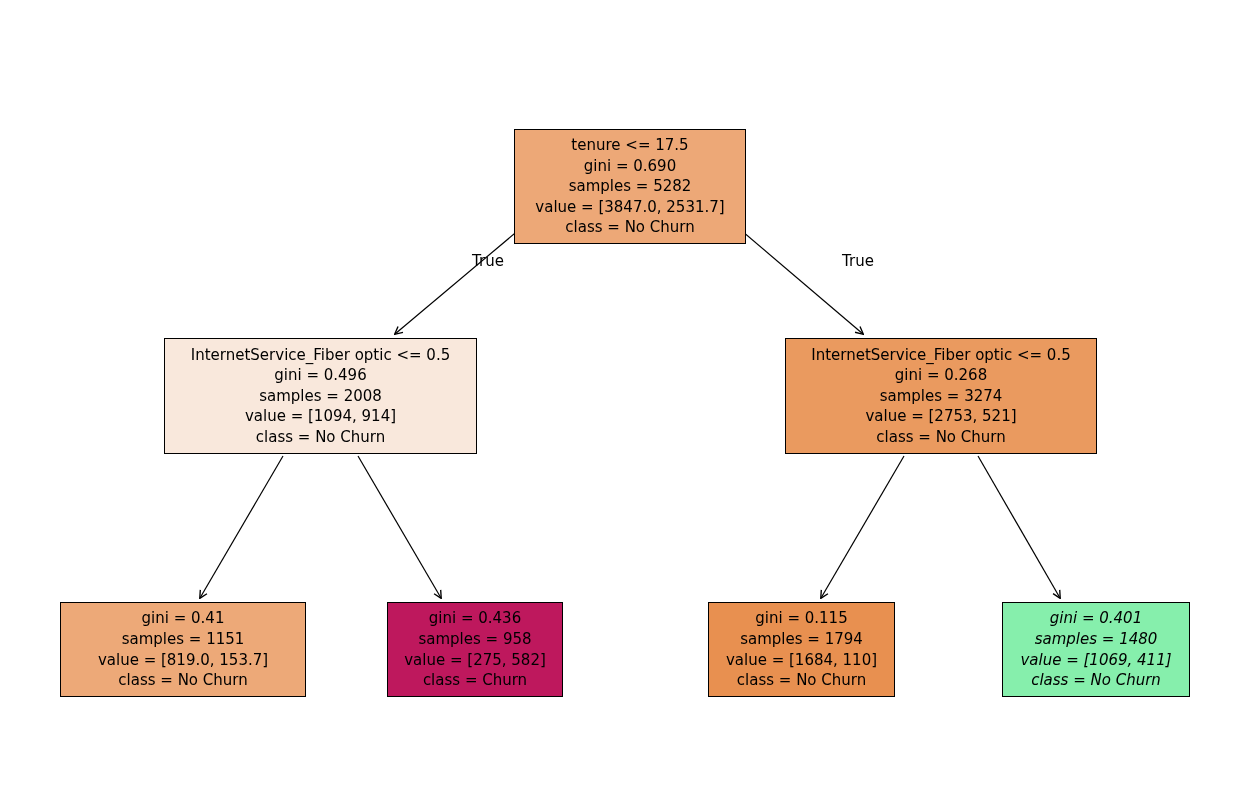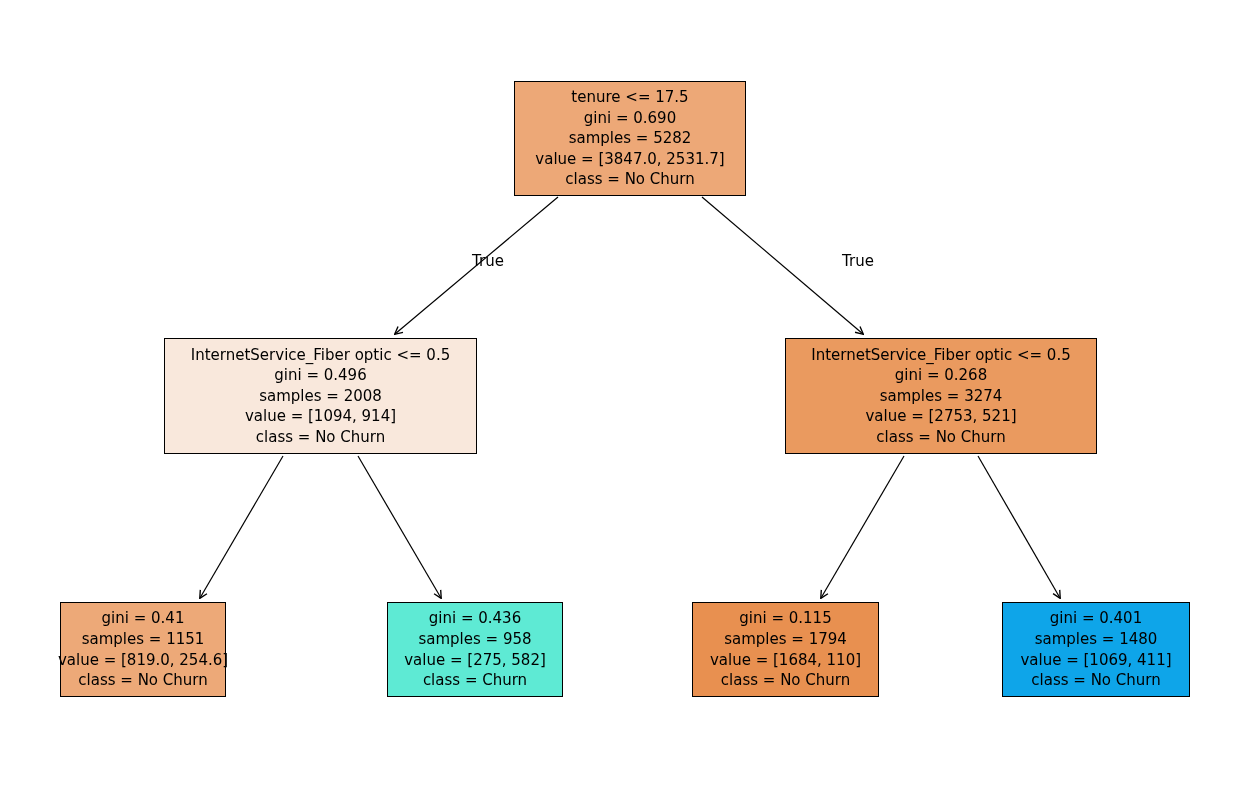--- a/index.html
+++ b/index.html
@@ -26,21 +26,21 @@
     justify-content: center;
     align-items: center;
     text-align: center;
     font-size: 15px;
     line-height: 20.6px;
     white-space: nowrap;
   }
   .node-root      { left: 514px; top:  81px; width: 232px; height: 115px; }
   .node-left-int  { left: 164px; top: 338px; width: 313px; height: 116px; }
   .node-right-int { left: 785px; top: 338px; width: 312px; height: 116px; }
-  .node-leaf-1    { left:  60px; top: 602px; width: 166px; height:  95px; }
+  .node-leaf-1    { left:  60px; top: 602px; width: 246px; height:  95px; }
   .node-leaf-2    { left: 387px; top: 602px; width: 176px; height:  95px; }
   .node-leaf-3    { left: 692px; top: 602px; width: 187px; height:  95px; }
   .node-leaf-4    { left:1002px; top: 602px; width: 188px; height:  95px; }
   .edge-label {
     position: absolute;
     font-size: 15px;
     line-height: 18px;
     margin-left: 45px;
   }
   .edge-label-true  { left: 427px; top: 252px; }
@@ -61,21 +61,21 @@
     <line x1="702" y1="197" x2="863" y2="334" stroke="#000000" stroke-width="1.2" marker-end="url(#arrowhead)"></line>
     <line x1="283" y1="456" x2="200" y2="598" stroke="#000000" stroke-width="1.2" marker-end="url(#arrowhead)"></line>
     <line x1="358" y1="456" x2="441" y2="598" stroke="#000000" stroke-width="1.2" marker-end="url(#arrowhead)"></line>
     <line x1="904" y1="456" x2="821" y2="598" stroke="#000000" stroke-width="1.2" marker-end="url(#arrowhead)"></line>
     <line x1="978" y1="456" x2="1060" y2="598" stroke="#000000" stroke-width="1.2" marker-end="url(#arrowhead)"></line>
   </svg>
 
   <div class="edge-label edge-label-true">True</div>
   <div class="edge-label edge-label-false">True</div>
 
-  <div class="node node-root" style="background-color: rgb(237, 168, 119);">
+  <div class="node node-root" style="background-color: rgb(237, 168, 119); margin-top: 48px;">
     <span>tenure &lt;= 17.5</span>
     <span>gini = 0.690</span>
     <span>samples = 5282</span>
     <span>value = [3847.0, 2531.7]</span>
     <span>class = No Churn</span>
   </div>
 
   <div class="node node-left-int" style="background-color: rgb(249, 232, 220);">
     <span>InternetService_Fiber optic &lt;= 0.5</span>
     <span>gini = 0.496</span>
@@ -88,38 +88,38 @@
     <span>InternetService_Fiber optic &lt;= 0.5</span>
     <span>gini = 0.268</span>
     <span>samples = 3274</span>
     <span>value = [2753, 521]</span>
     <span>class = No Churn</span>
   </div>
 
   <div class="node node-leaf-1" style="background-color: rgb(237, 169, 120);">
     <span>gini = 0.41</span>
     <span>samples = 1151</span>
-    <span>value = [819.0, 254.6]</span>
+    <span>value = [819.0, 153.7]</span>
     <span>class = No Churn</span>
   </div>
 
-  <div class="node node-leaf-2" style="background-color: #5eead4;">
+  <div class="node node-leaf-2" style="background-color: #be185d;">
     <span>gini = 0.436</span>
     <span>samples = 958</span>
     <span>value = [275, 582]</span>
     <span>class = Churn</span>
   </div>
 
-  <div class="node node-leaf-3" style="background-color: rgb(232, 144, 80);">
+  <div class="node node-leaf-3" style="background-color: rgb(232, 144, 80); margin-left: 16px;">
     <span>gini = 0.115</span>
     <span>samples = 1794</span>
     <span>value = [1684, 110]</span>
     <span>class = No Churn</span>
   </div>
 
-  <div class="node node-leaf-4" style="background-color: #0ea5e9;">
+  <div class="node node-leaf-4" style="background-color: #86efac; font-style: italic;">
     <span>gini = 0.401</span>
     <span>samples = 1480</span>
     <span>value = [1069, 411]</span>
     <span>class = No Churn</span>
   </div>
 
 </div>
 
 </body></html>

